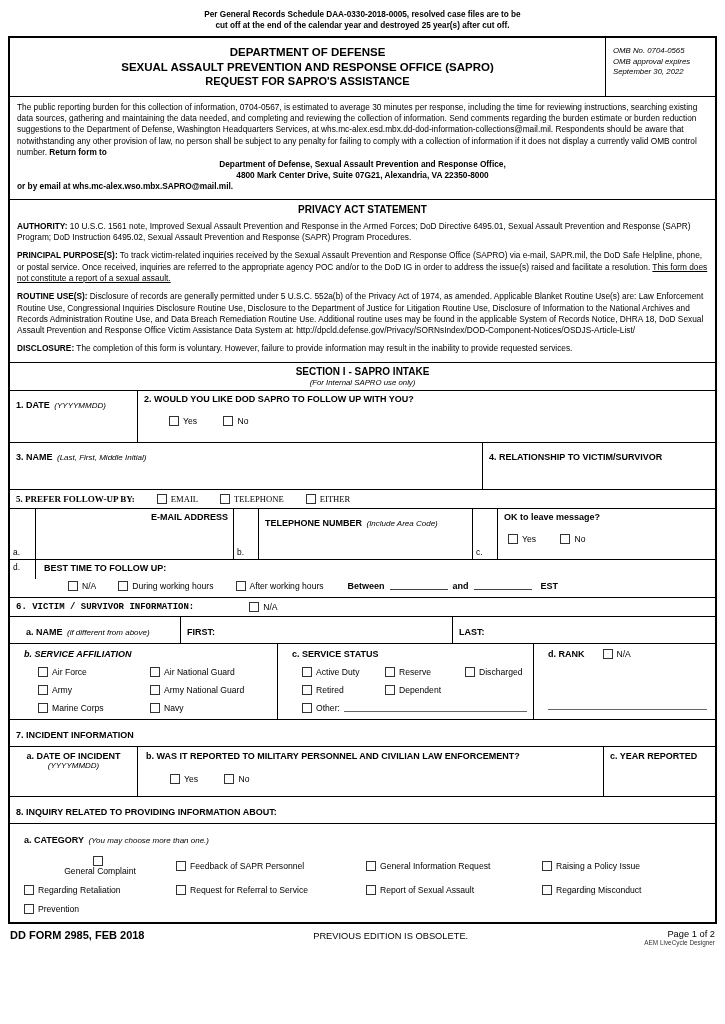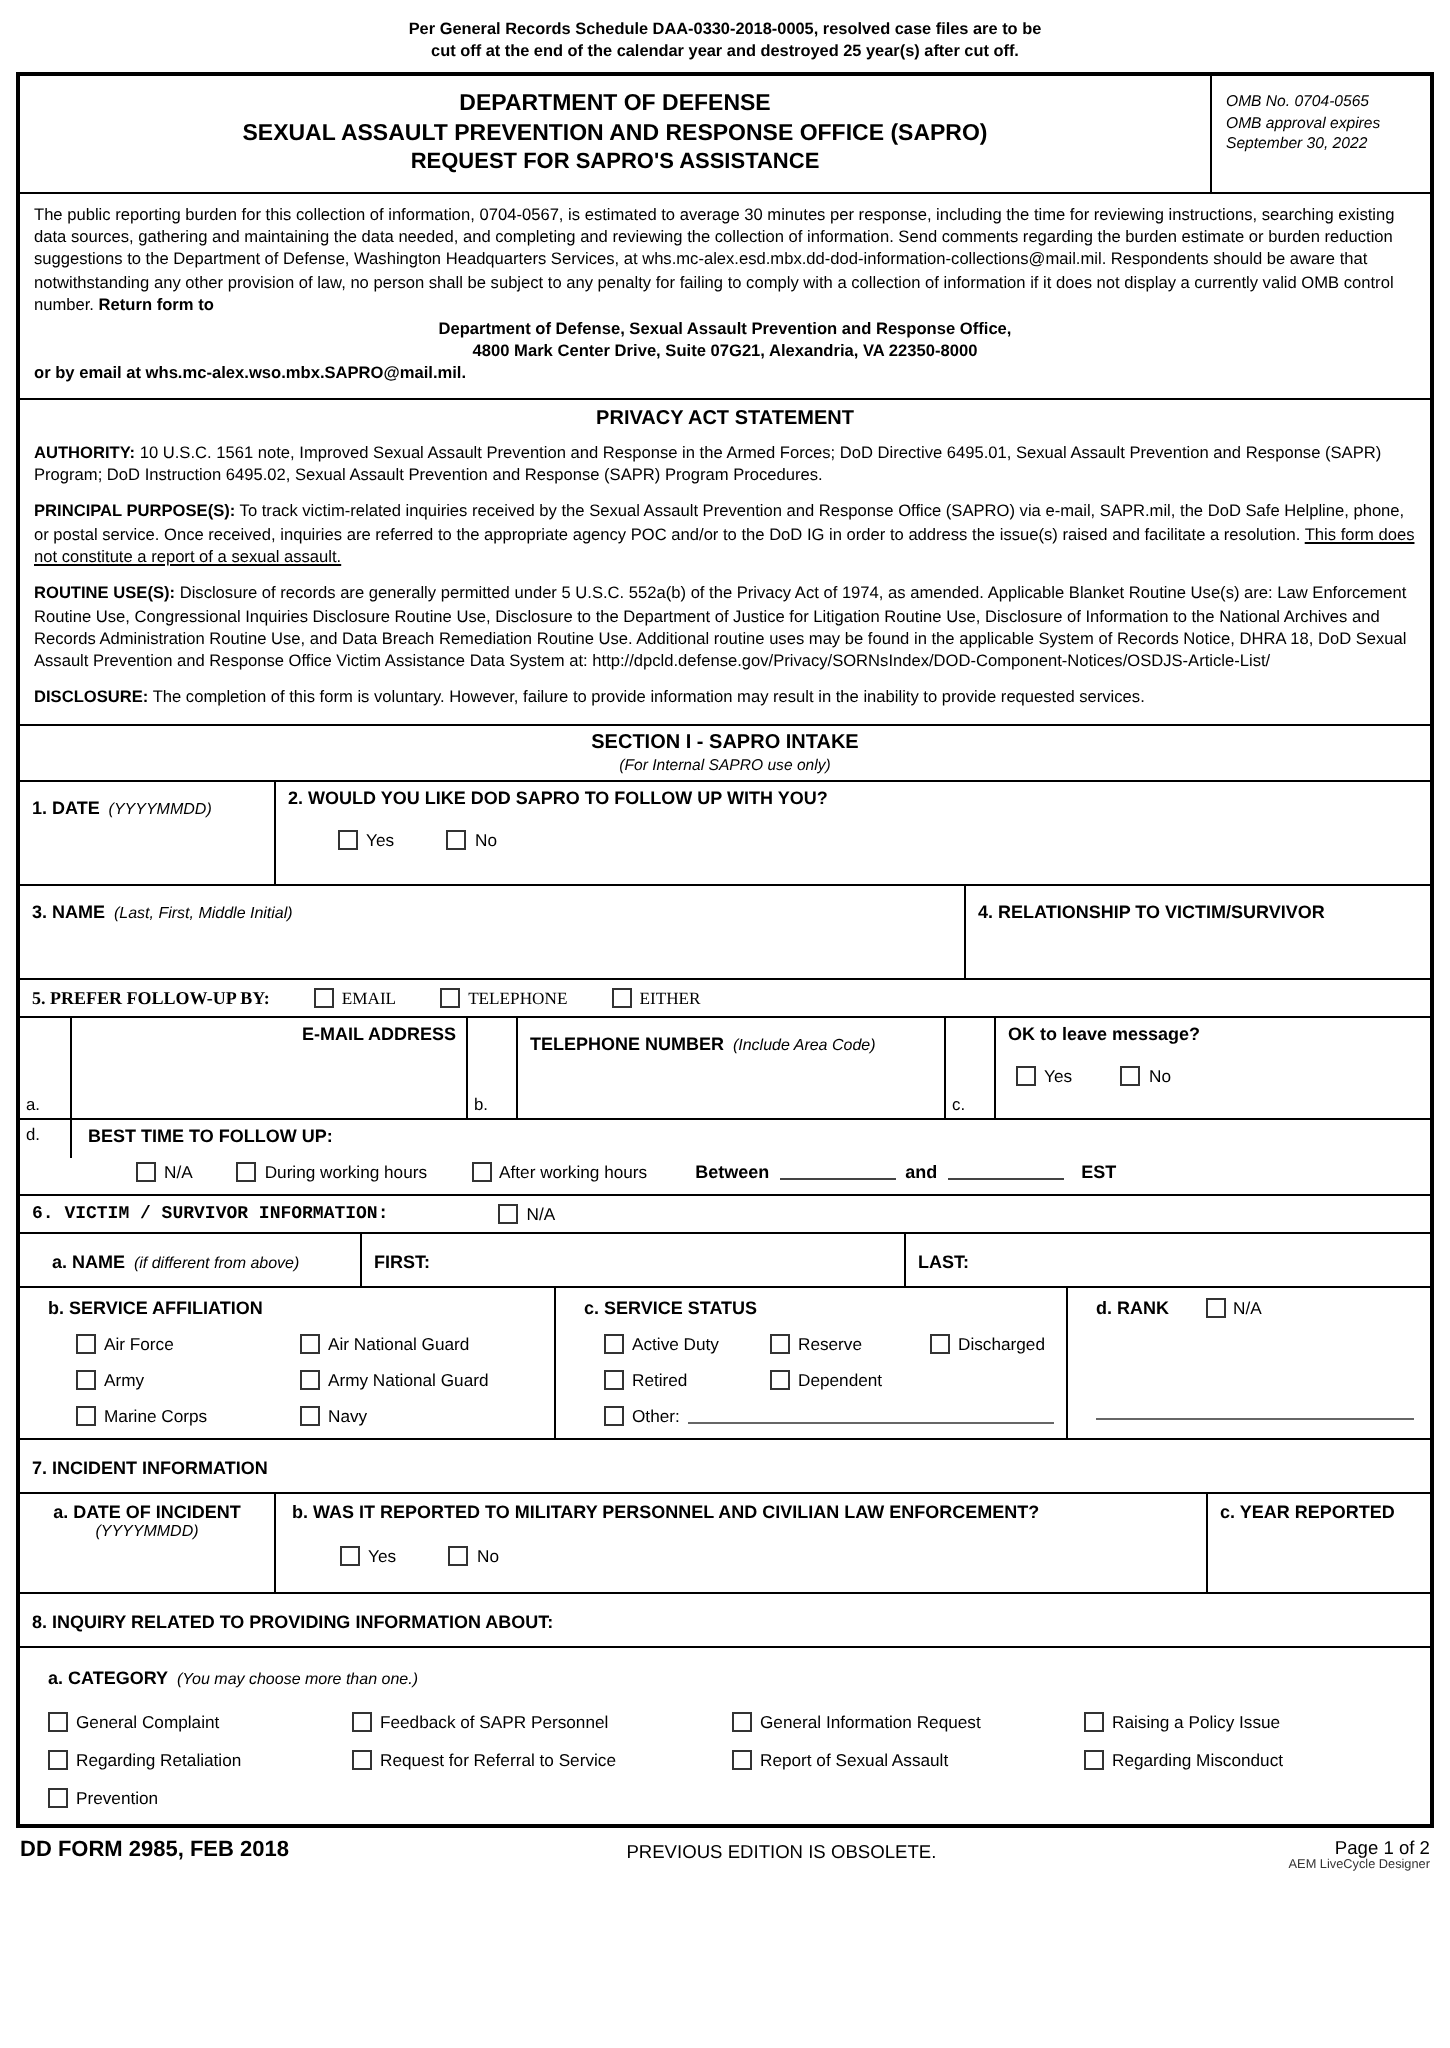--- a/index.html
+++ b/index.html
@@ -321,21 +321,21 @@
         <span class="fl">FIRST:</span>
       </div>
       <div class="cell vline" style="flex:1; padding-top:4px; padding-bottom:4px;">
         <span class="fl">LAST:</span>
       </div>
     </div>
 
     <div class="row thin">
 
       <div class="cell" style="width:267px; flex:none; padding:5px 6px 6px 14px;">
-        <div class="fl" style="margin-bottom:8px;">b. SERVICE AFFILIATION</div>
+        <div class="fl" style="margin-bottom:8px;font-style:italic;">b. SERVICE AFFILIATION</div>
         <div style="display:flex; padding-left:14px; margin-bottom:8px;">
           <span class="cbitem" style="width:112px;">
             <span class="cb"></span>
               <span>Air Force</span>
           </span>
           <span class="cbitem">
             <span class="cb"></span>
               <span>Air National Guard</span>
           </span>
         </div>
@@ -446,21 +446,21 @@
       </div>
     </div>
 
     <div class="row thin">
       <div class="cell" style="flex:1; padding:5px 6px 8px 14px;">
         <div style="margin-bottom:9px;">
           <span class="fl">a.  CATEGORY</span>
           <span class="fi">(You may choose more than one.)</span>
         </div>
         <div style="display:flex; margin-bottom:9px;">
-          <span class="cbitem" style="width:152px;">
+          <span class="cbitem" style="width:152px;flex-direction:column;">
             <span class="cb"></span>
               <span>General Complaint</span>
           </span>
           <span class="cbitem" style="width:190px;">
             <span class="cb"></span>
               <span>Feedback of SAPR Personnel</span>
           </span>
           <span class="cbitem" style="width:176px;">
             <span class="cb"></span>
               <span>General Information Request</span>

